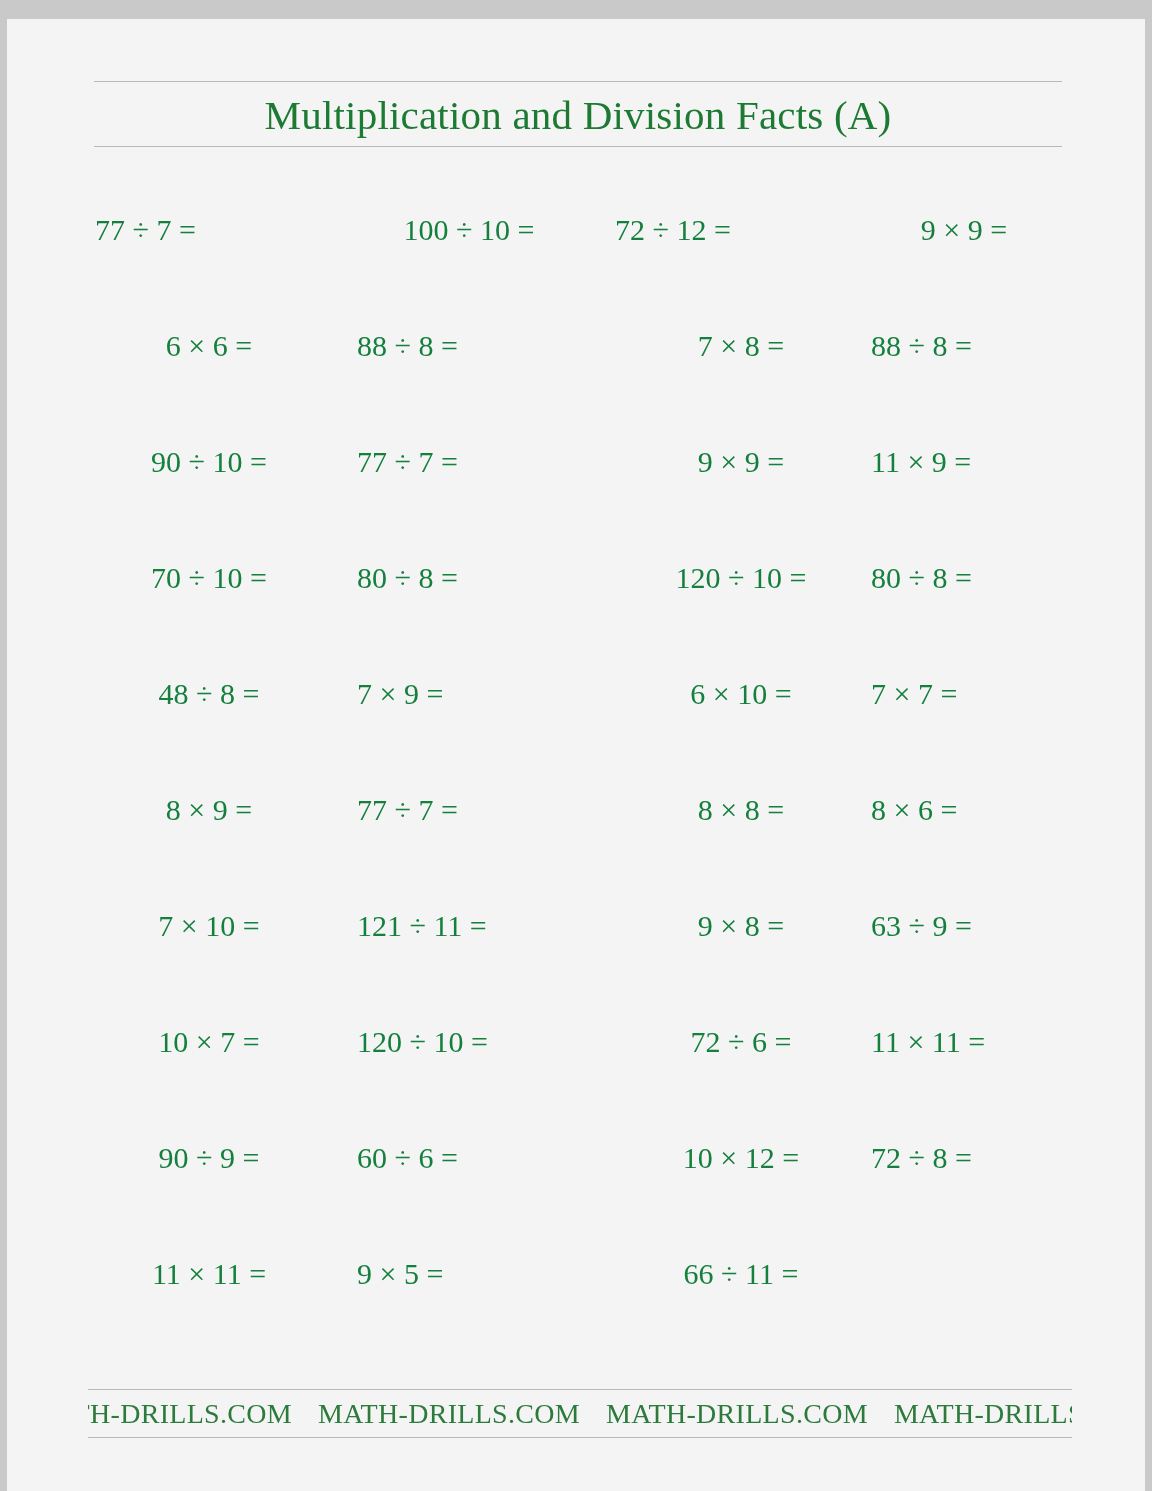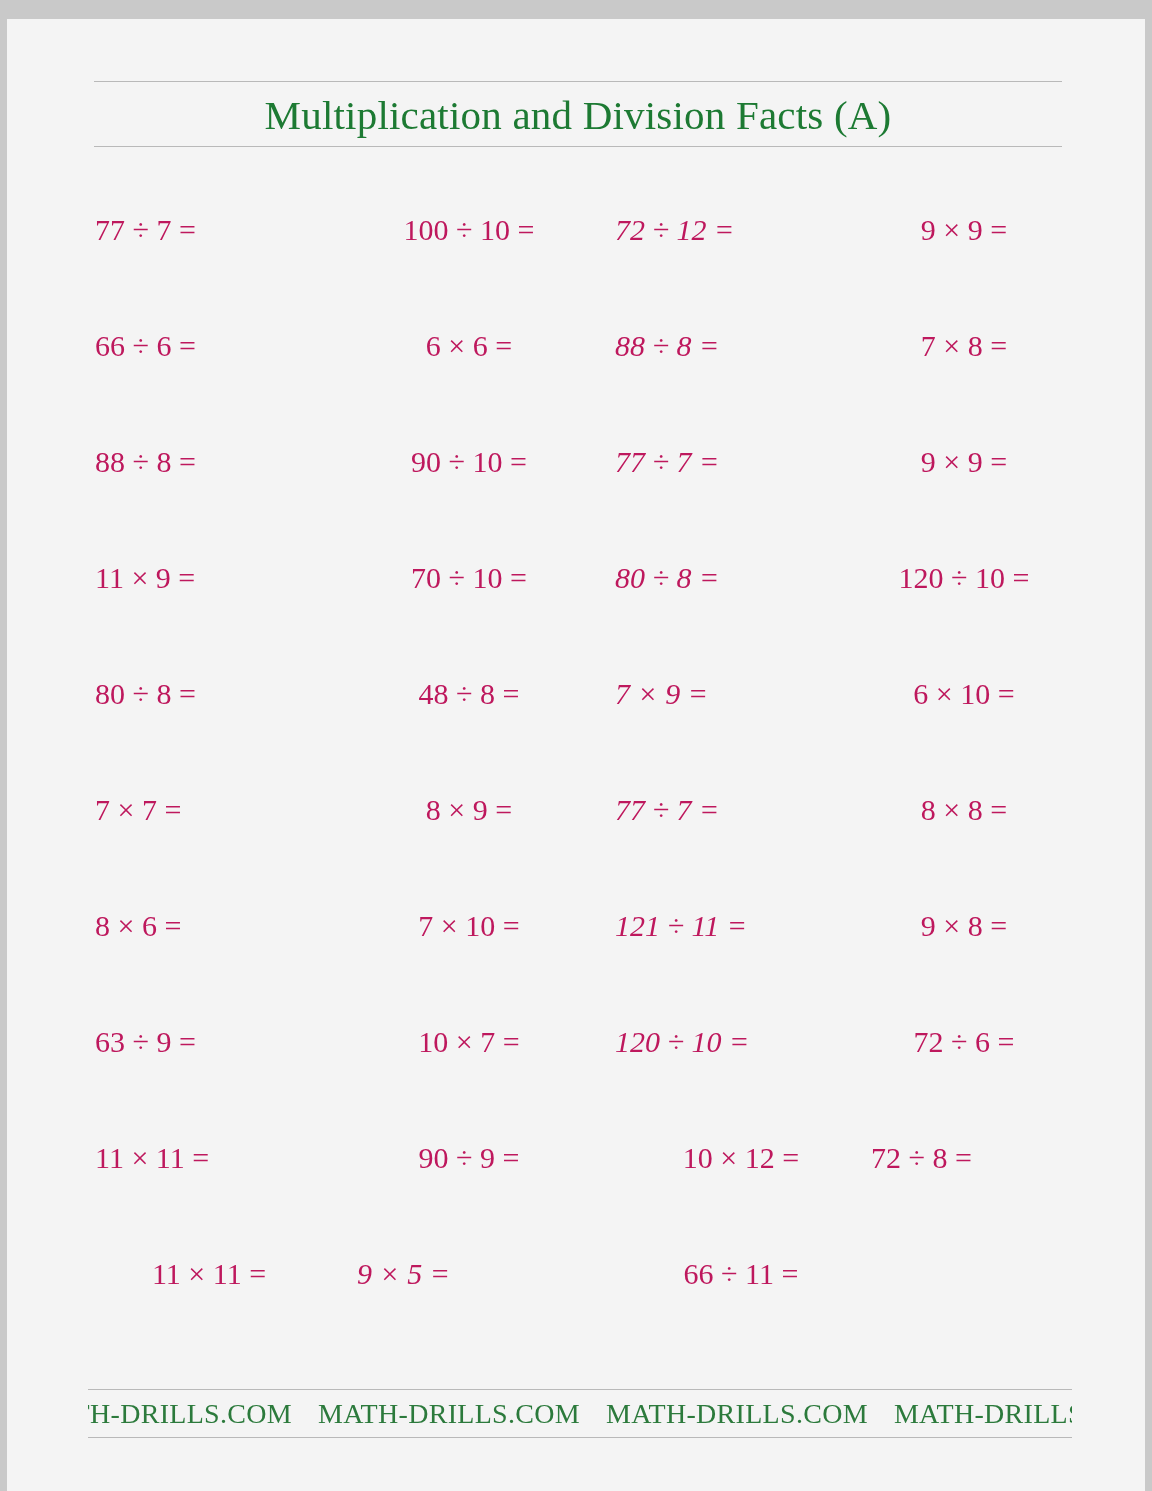--- a/index.html
+++ b/index.html
@@ -55,29 +55,29 @@
     position: absolute;
     left: 88px;
     top: 196px;
     width: 966px;
     display: grid;
     grid-template-columns: 262px 258px 256px 190px;
     grid-auto-rows: 116px;
   }
   .problem-cell {
     font-size: 30px;
-    color: #be185d;
+    color: #15803d;
     line-height: 1.0;
     white-space: nowrap;
     display: flex;
     align-items: flex-start;
   }
   .col-1 { justify-content: flex-start; }
   .col-2 { justify-content: center; padding-right: 34px; }
-  .col-3 { justify-content: flex-start; font-style: italic; }
+  .col-3 { justify-content: flex-start; }
   .col-4 { justify-content: center; padding-right: 4px; }
 
   
   .footer-block {
     position: absolute;
     left: 81px;
     top: 1370px;
     width: 984px;
     overflow: hidden;
   }
@@ -100,21 +100,20 @@
     <div class="rule"></div>
     <div class="worksheet-title">Multiplication and Division Facts (A)</div>
     <div class="rule title-rule-bottom"></div>
   </div>
 
   <div class="problem-grid">
       <div class="problem-cell col-1">77 ÷ 7 =</div>
       <div class="problem-cell col-2">100 ÷ 10 =</div>
       <div class="problem-cell col-3">72 ÷ 12 =</div>
       <div class="problem-cell col-4">9 × 9 =</div>
-      <div class="problem-cell col-1">66 ÷ 6 =</div>
       <div class="problem-cell col-2">6 × 6 =</div>
       <div class="problem-cell col-3">88 ÷ 8 =</div>
       <div class="problem-cell col-4">7 × 8 =</div>
       <div class="problem-cell col-1">88 ÷ 8 =</div>
       <div class="problem-cell col-2">90 ÷ 10 =</div>
       <div class="problem-cell col-3">77 ÷ 7 =</div>
       <div class="problem-cell col-4">9 × 9 =</div>
       <div class="problem-cell col-1">11 × 9 =</div>
       <div class="problem-cell col-2">70 ÷ 10 =</div>
       <div class="problem-cell col-3">80 ÷ 8 =</div>
@@ -130,20 +129,21 @@
       <div class="problem-cell col-1">8 × 6 =</div>
       <div class="problem-cell col-2">7 × 10 =</div>
       <div class="problem-cell col-3">121 ÷ 11 =</div>
       <div class="problem-cell col-4">9 × 8 =</div>
       <div class="problem-cell col-1">63 ÷ 9 =</div>
       <div class="problem-cell col-2">10 × 7 =</div>
       <div class="problem-cell col-3">120 ÷ 10 =</div>
       <div class="problem-cell col-4">72 ÷ 6 =</div>
       <div class="problem-cell col-1">11 × 11 =</div>
       <div class="problem-cell col-2">90 ÷ 9 =</div>
+      <div class="problem-cell col-3">60 ÷ 6 =</div>
       <div class="problem-cell col-4">10 × 12 =</div>
       <div class="problem-cell col-1">72 ÷ 8 =</div>
       <div class="problem-cell col-2">11 × 11 =</div>
       <div class="problem-cell col-3">9 × 5 =</div>
       <div class="problem-cell col-4">66 ÷ 11 =</div>
     </div>
 
   <div class="footer-block">
     <div class="rule"></div>
     <div class="footer-strip"><span>MATH-DRILLS.COM</span><span>MATH-DRILLS.COM</span><span>MATH-DRILLS.COM</span><span>MATH-DRILLS.COM</span></div>

